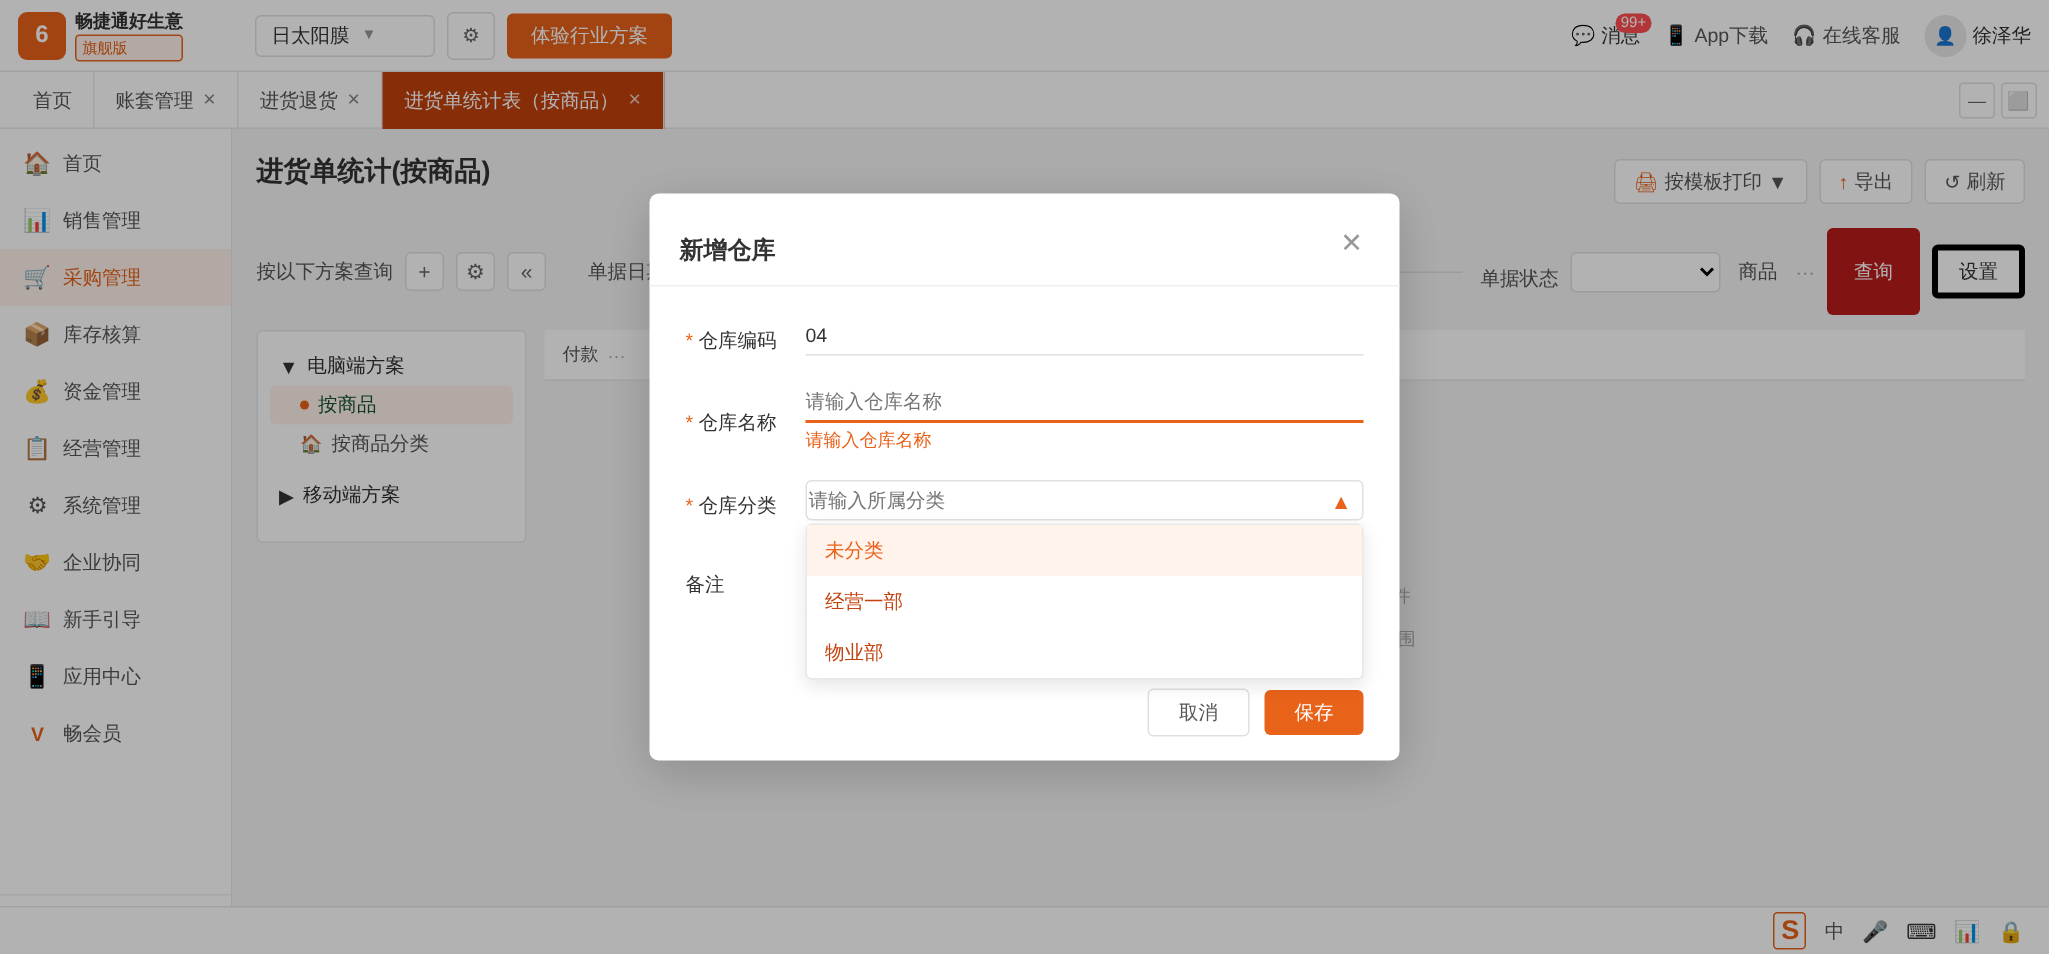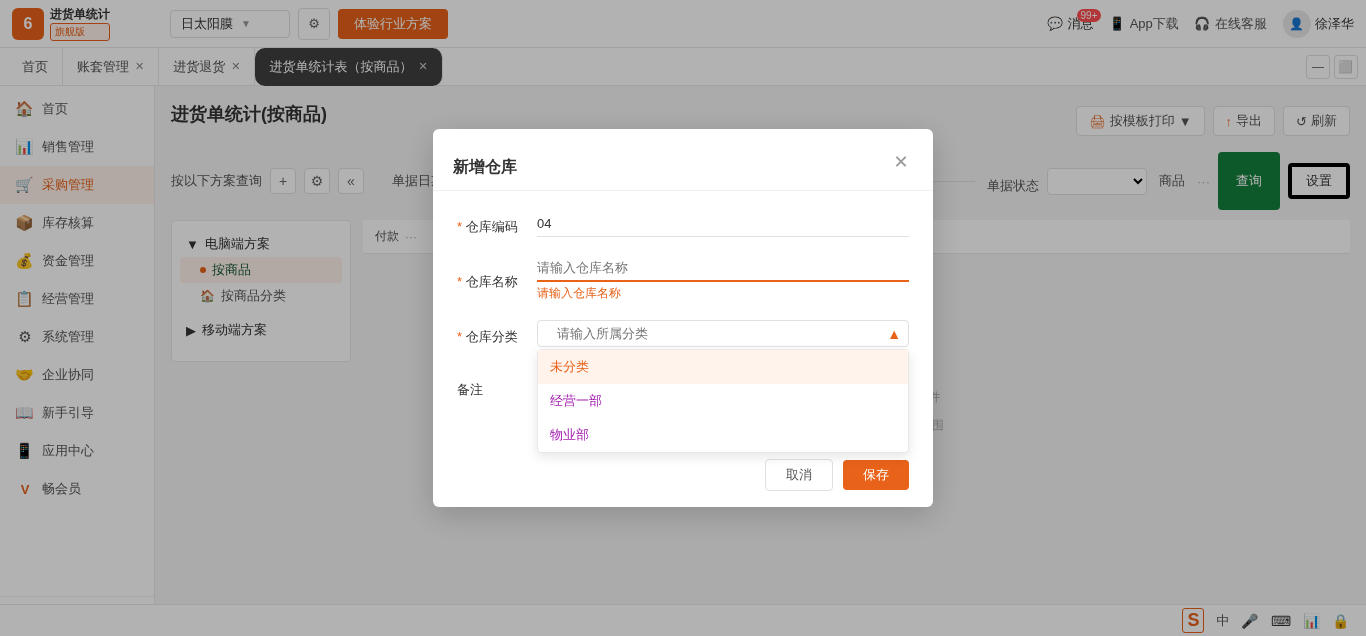--- a/index.html
+++ b/index.html
@@ -16,41 +16,41 @@
     .top-right { margin-left: auto; display: flex; align-items: center; gap: 16px; }
     .notif-area { display: flex; align-items: center; gap: 4px; cursor: pointer; position: relative; }
     .notif-badge { background: #ff4d4f; color: #fff; font-size: 10px; padding: 1px 4px; border-radius: 8px; position: absolute; top: -6px; right: -8px; }
     .top-icon-btn { display: flex; align-items: center; gap: 4px; cursor: pointer; color: #555; font-size: 13px; }
     .user-area { display: flex; align-items: center; gap: 4px; cursor: pointer; }
     .user-avatar { width: 28px; height: 28px; background: #e8e8e8; border-radius: 50%; display: flex; align-items: center; justify-content: center; font-size: 12px; }
 
     
     .tab-bar { display: flex; align-items: center; background: #fff; border-bottom: 1px solid #e8e8e8; height: 38px; padding: 0 8px; gap: 0; }
     .tab-item { display: flex; align-items: center; padding: 0 14px; height: 38px; border-right: 1px solid #e8e8e8; cursor: pointer; font-size: 13px; color: #555; gap: 6px; white-space: nowrap; }
-    .tab-item.active { background: #404040; color: #fff; border-radius: 10px; }
+    .tab-item.active { background: #c2410c; color: #fff; }
     .tab-item .close-x { font-size: 11px; opacity: 0.7; }
     .tab-item:first-child { border-left: none; }
     .tab-right-btns { margin-left: auto; display: flex; gap: 4px; }
     .tab-ctrl-btn { width: 24px; height: 24px; border: 1px solid #e0e0e0; border-radius: 3px; display: flex; align-items: center; justify-content: center; cursor: pointer; color: #666; font-size: 12px; }
 
     
     .main-wrapper { display: flex; height: calc(636px - 48px - 38px); }
 
     
     .sidebar { width: 155px; background: #fff; border-right: 1px solid #e8e8e8; display: flex; flex-direction: column; padding-top: 4px; }
     .sidebar-item { display: flex; align-items: center; gap: 8px; padding: 10px 16px; cursor: pointer; color: #555; font-size: 13px; }
     .sidebar-item.active { background: #fff3ec; color: #e8621a; }
     .sidebar-icon { width: 18px; height: 18px; display: flex; align-items: center; justify-content: center; font-size: 15px; }
     .sidebar-bottom { margin-top: auto; padding: 12px 16px; display: flex; align-items: center; gap: 8px; border-top: 1px solid #f0f0f0; }
 
     
     .page-content { flex: 1; padding: 16px; background: #f5f5f5; overflow: hidden; position: relative; }
     .page-title { font-size: 18px; font-weight: 600; color: #333; margin-bottom: 14px; }
     .toolbar-btn { width: 26px; height: 26px; border: 1px solid #e0e0e0; border-radius: 4px; background: #fff; cursor: pointer; display: flex; align-items: center; justify-content: center; color: #666; font-size: 14px; }
-    .query-btn { background: #15803d; color: #fff; border: none; padding: 20px 18px; border-radius: 4px; cursor: pointer; font-size: 13px; margin-left: auto; }
+    .query-btn { background: #b91c1c; color: #fff; border: none; padding: 20px 18px; border-radius: 4px; cursor: pointer; font-size: 13px; margin-left: auto; }
     .set-btn { background: #fff; color: #333; border: 4px solid #000000; padding: 5px 14px; border-radius: 4px; cursor: pointer; font-size: 13px; }
     .top-actions { position: absolute; top: 16px; right: 16px; display: flex; gap: 8px; align-items: center; }
     .action-btn { display: flex; align-items: center; gap: 4px; padding: 5px 12px; border: 1px solid #e0e0e0; border-radius: 4px; background: #fff; cursor: pointer; font-size: 13px; color: #555; }
     .action-btn .icon { color: #e8621a; }
 
     
     .schema-area { background: #fff; border: 1px solid #e8e8e8; border-radius: 4px; padding: 10px 8px; min-width: 180px; max-width: 200px; float: left; margin-right: 16px; }
     .schema-section { margin-bottom: 8px; }
     .schema-section-title { display: flex; align-items: center; gap: 6px; font-size: 13px; color: #333; padding: 4px 6px; cursor: pointer; }
     .schema-item { display: flex; align-items: center; gap: 6px; padding: 4px 6px 4px 20px; font-size: 13px; cursor: pointer; color: #555; border-radius: 4px; }
@@ -71,45 +71,45 @@
     .modal-close { cursor: pointer; color: #999; font-size: 18px; width: 24px; height: 24px; display: flex; align-items: center; justify-content: center; }
     .modal-body { padding: 20px 24px; }
     .form-item { display: flex; align-items: center; margin-bottom: 18px; position: relative; }
     .form-label { width: 80px; font-size: 13px; color: #333; padding-top: 6px; flex-shrink: 0; }
     .form-label.required::before { content: "* "; color: #e8621a; }
     .form-control { flex: 1; }
     .form-input { width: 100%; border: none; border-bottom: 1px solid #e0e0e0; padding: 5px 0; font-size: 13px; color: #333; outline: none; background: transparent; }
     .form-input.error { border-bottom: 2px solid #e8621a; }
     .error-msg { color: #e8621a; font-size: 12px; margin-top: 3px; }
     .select-wrapper { position: relative; width: 100%; }
-    .select-input { width: 100%; border: 1px solid #e0e0e0; border-radius: 4px; padding: 5px 30px 5px 19px; font-size: 13px; color: #aaa; background: #fff; appearance: none; outline: none; cursor: pointer; }
+    .select-input { width: 100%; border: 1px solid #e0e0e0; border-radius: 4px; padding: 5px 30px 5px 1px; font-size: 13px; color: #aaa; background: #fff; appearance: none; outline: none; cursor: pointer; }
     .select-arrow { position: absolute; right: 8px; top: 50%; transform: translateY(-50%); color: #e8621a; font-size: 14px; pointer-events: none; }
     .dropdown-list { position: absolute; top: calc(100% + 2px); left: 0; width: 100%; background: #fff; border: 1px solid #e8e8e8; border-radius: 4px; box-shadow: 0 4px 12px rgba(0,0,0,0.1); z-index: 2000; }
-    .dropdown-item { padding: 8px 12px; font-size: 13px; cursor: pointer; color: #a21caf; }
+    .dropdown-item { padding: 8px 12px; font-size: 13px; cursor: pointer; color: #c2410c; }
     .dropdown-item.selected { background: #fff3ec; color: #e8621a; }
     .modal-footer { display: flex; align-items: center; justify-content: flex-end; padding: 12px 24px 16px; gap: 10px; }
     .btn-cancel { background: #fff; border: 1px solid #e0e0e0; color: #555; padding: 6px 20px; border-radius: 4px; cursor: pointer; font-size: 13px; }
     .btn-save { background: #e8621a; color: #fff; border: none; padding: 6px 20px; border-radius: 4px; cursor: pointer; font-size: 13px; }
     .textarea-input { width: 100%; border: none; border-bottom: 1px solid #e0e0e0; padding: 5px 0; font-size: 13px; color: #333; outline: none; background: transparent; resize: none; }
 
     .content-area { display: flex; gap: 12px; }
     .left-panel { width: 180px; flex-shrink: 0; }
     .right-panel { flex: 1; }
     .toolbar-row { display: flex; align-items: center; gap: 8px; margin-bottom: 10px; }
     .single-status { display: flex; align-items: flex-end; gap: 8px; }
     .status-select { border: 1px solid #e0e0e0; border-radius: 4px; padding: 4px 8px; font-size: 13px; background: #fff; min-width: 100px; }
   </style>
 </head>
 <body>
 
 <div class="top-bar">
   <div class="logo-area">
     <div class="logo-icon">6</div>
     <div>
-      <div style="font-size:12px;font-weight:600;">进货单统计</div>
+      <div style="font-size:12px;font-weight:600;">畅捷通好生意</div>
       <div class="logo-badge">旗舰版</div>
     </div>
   </div>
   <div class="store-selector">
     <span>日太阳膜</span>
     <span style="color:#999;font-size:10px;margin-left:4px;">▼</span>
   </div>
   <div class="gear-btn">
     <span>⚙</span>
   </div>

